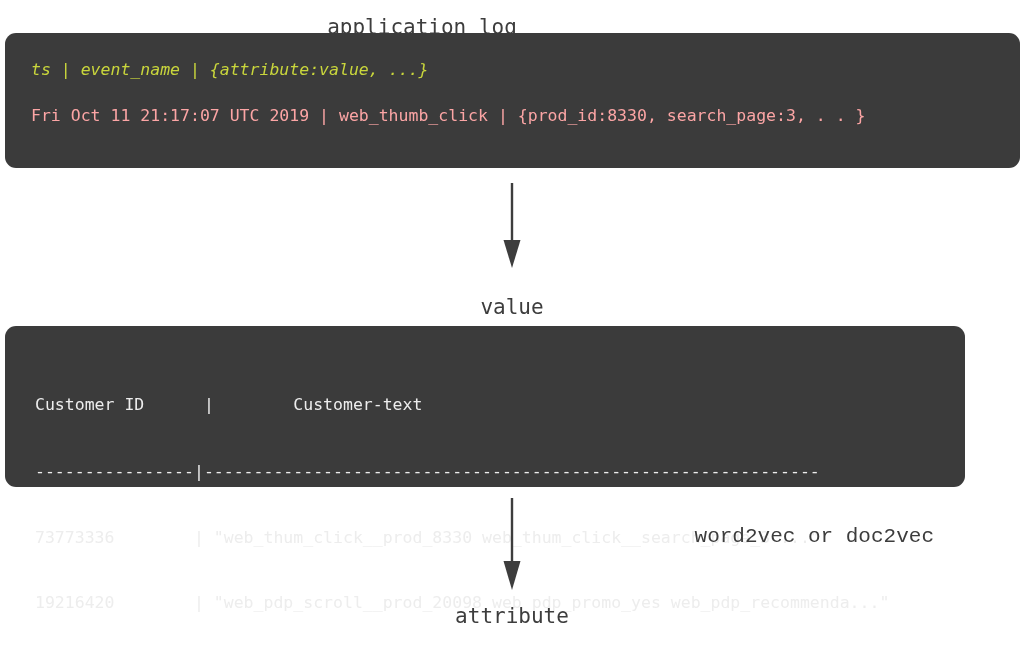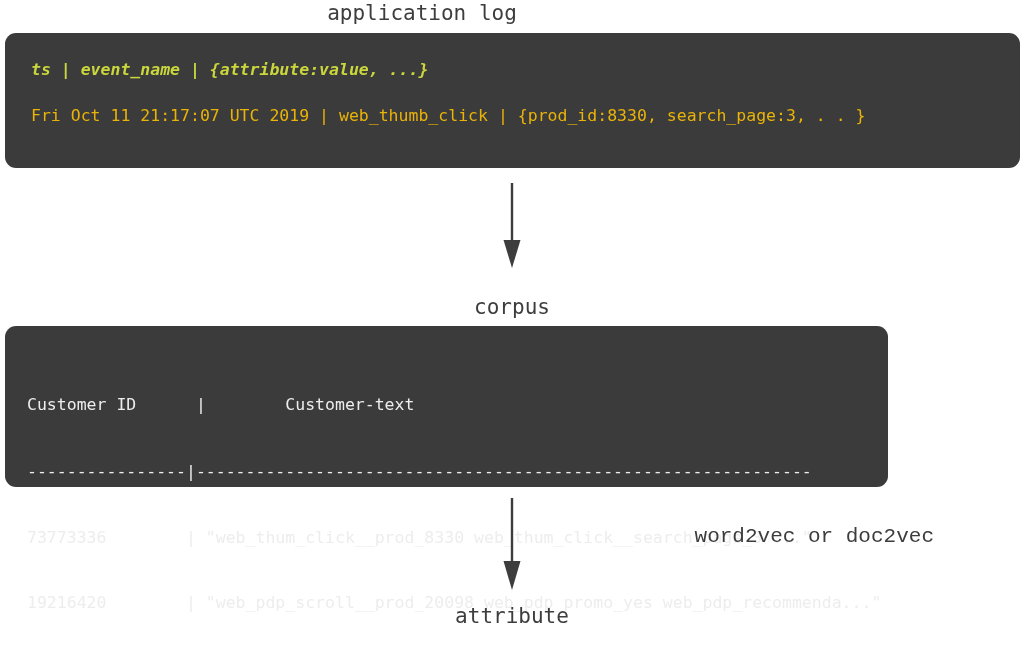--- a/index.html
+++ b/index.html
@@ -26,21 +26,21 @@
     position: absolute;
     color: #3d3d3d;
     font-family: "DejaVu Sans Mono", "Liberation Mono", monospace;
     font-size: 21px;
     letter-spacing: 0px;
     white-space: pre;
     text-align: center;
   }
 
   #caption-application-log {
-    top: 1px;
+    top: 15px;
     left: 0;
     width: 844px;
   }
 
   #caption-corpus {
     top: 295px;
     left: 0;
     width: 1024px;
   }
 
@@ -71,37 +71,36 @@
     left: 5px;
     top: 33px;
     width: 1015px;
     height: 135px;
     padding: 22px 26px;
   }
 
   #panel-corpus {
     left: 5px;
     top: 326px;
-    width: 883px;
+    width: 960px;
     height: 161px;
-    padding: 24px 22px;
+    padding: 24px 30px;
   }
 
   .code-line {
-    color: #eab308;
+    color: #fca5a5;
     font-family: "DejaVu Sans Mono", "Liberation Mono", monospace;
     font-size: 16.5px;
     white-space: pre;
     line-height: 1.35;
   }
 
   .code-line.accent {
     color: #c9d63c;
     font-style: italic;
-    font-weight: bold;
   }
 
   #log-schema-line { margin-top: 4px; }
   #log-example-line { margin-top: 24px; }
 
   
   .corpus-table {
     color: #ededed;
     font-family: "DejaVu Sans Mono", "Liberation Mono", monospace;
     font-size: 16.5px;
@@ -129,21 +128,21 @@
     <div class="code-line" id="log-example-line">Fri Oct 11 21:17:07 UTC 2019 | web_thumb_click | {prod_id:8330, search_page:3, . . }</div>
   </div>
 
   <div class="arrow" style="left:492px; top:183px;">
     <svg width="40" height="88" viewBox="0 0 40 88">
       <line x1="20" y1="0" x2="20" y2="62" stroke="#3d3d3d" stroke-width="2.4"></line>
       <polygon points="20,85 11.5,57 28.5,57" fill="#3d3d3d"></polygon>
     </svg>
   </div>
 
-  <div class="caption" id="caption-corpus">corpus</div>
+  <div class="caption" id="caption-corpus">value</div>
 
   <div class="panel" id="panel-corpus">
     <div class="corpus-table">
       <div class="corpus-header">Customer ID      |        Customer-text</div>
       <div class="corpus-rule">----------------|--------------------------------------------------------------</div>
       <div>73773336        | "web_thum_click__prod_8330 web_thum_click__search_page_3 ..."</div>
       <div>19216420        | "web_pdp_scroll__prod_20098 web_pdp_promo_yes web_pdp_recommenda..."</div>
     </div>
   </div>
 

